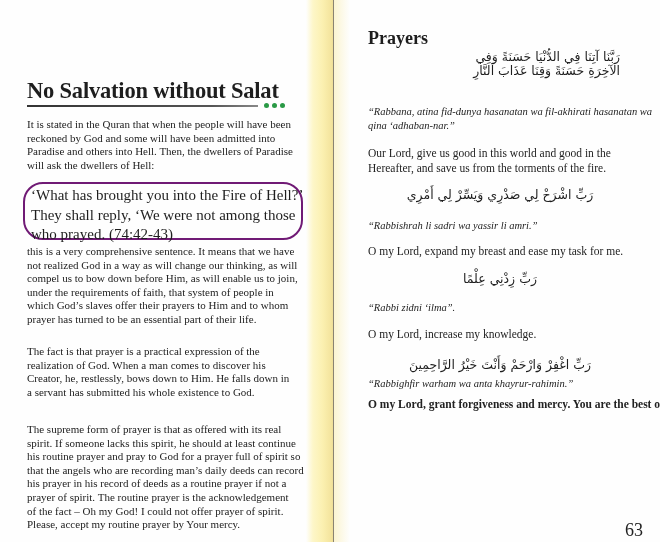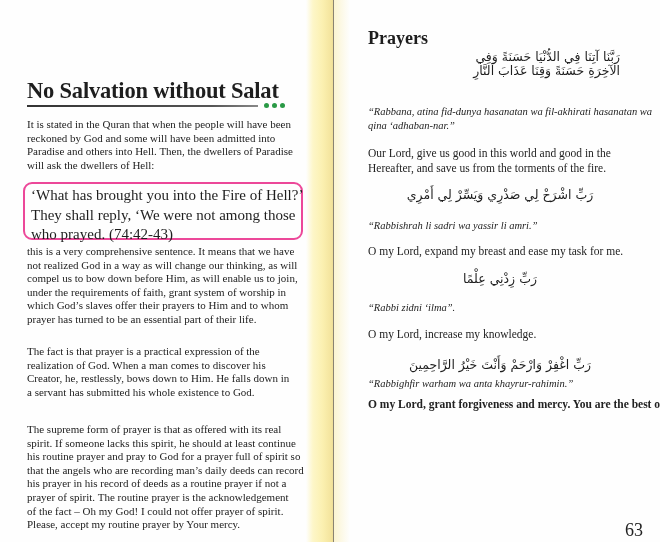--- a/index.html
+++ b/index.html
@@ -15,21 +15,21 @@
 
   .abs { position:absolute; margin:0; }
   .title-left { left:27px; top:26px; font-size:22.5px; line-height:26px; color:#1e1e1e; white-space:nowrap; letter-spacing:-0.2px; }
   .rule { left:27px; top:53px; width:231px; height:2px; background:linear-gradient(90deg,#333,#555 80%,#888); }
   .dots { left:264px; top:51px; height:6px; display:flex; gap:3px; }
   .dot { width:5px; height:5px; border-radius:50%; background:#2a9a46; }
 
   .para { left:27px; width:282px; font-size:11px; line-height:13.6px; color:#222; }
   .para span.l { display:block; white-space:nowrap; }
 
-  .callout { left:23px; top:130px; width:276px; height:54px; border:2px solid #ec4899; border-radius:9px;
+  .callout { left:23px; top:130px; width:276px; height:54px; border:2px solid #701a75; border-radius:20px;
              padding:0; box-sizing:content-box; }
   .callout-text { position:absolute; left:6px; top:2px; font-size:15px; line-height:19.5px; color:#1e1e1e; white-space:nowrap; }
   .callout-text span { display:block; }
 
   .pageno { font-size:18px; color:#222; }
 
   .title-right { left:368px; top:27px; font-size:18px; line-height:22px; color:#1e1e1e; }
   .arabic { direction:rtl; text-align:center; font-family:"DejaVu Sans",sans-serif; font-size:12.5px; color:#1e1e1e; white-space:nowrap; }
   .translit { left:368px; width:290px; font-style:italic; font-size:10.5px; line-height:14px; color:#222; }
   .translit span { display:block; white-space:nowrap; }
@@ -60,21 +60,21 @@
       <span>‘What has brought you into the Fire of Hell?’</span>
       <span>They shall reply, ‘We were not among those</span>
       <span>who prayed. (74:42-43)</span>
     </div>
   </div>
 
   <p class="abs para" style="top:193px;">
     <span class="l">this is a very comprehensive sentence. It means that we have</span>
     <span class="l">not realized God in a way as will change our thinking, as will</span>
     <span class="l">compel us to bow down before Him, as will enable us to join,</span>
-    <span class="l">under the requirements of faith, grant system of worship in</span>
+    <span class="l">under the requirements of faith, that system of people in</span>
     <span class="l">which God’s slaves offer their prayers to Him and to whom</span>
     <span class="l">prayer has turned to be an essential part of their life.</span>
   </p>
 
   <p class="abs para" style="top:293px;">
     <span class="l">The fact is that prayer is a practical expression of the</span>
     <span class="l">realization of God. When a man comes to discover his</span>
     <span class="l">Creator, he, restlessly, bows down to Him. He falls down in</span>
     <span class="l">a servant has submitted his whole existence to God.</span>
   </p>

